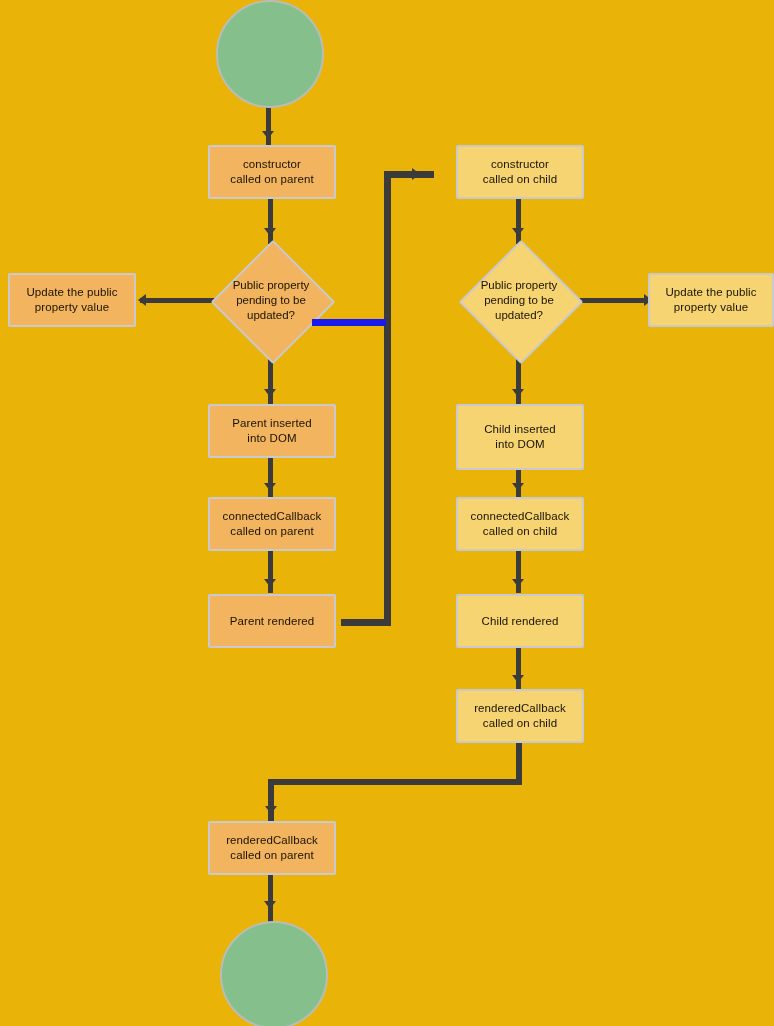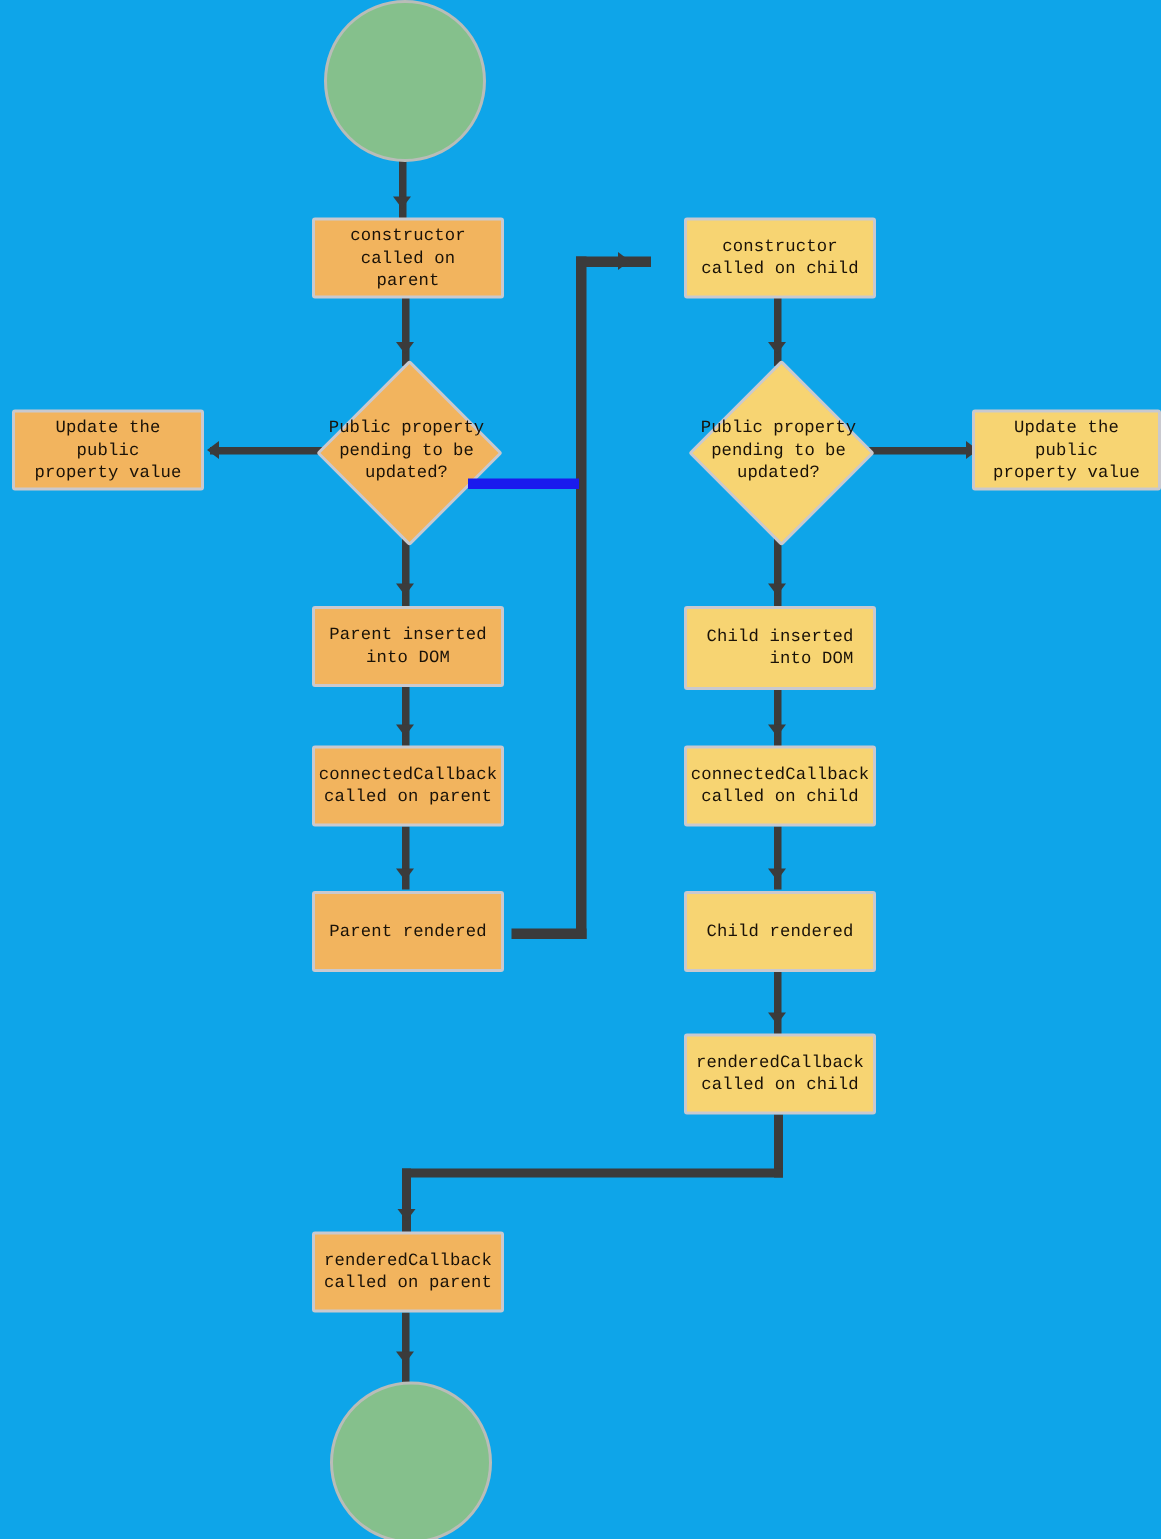--- a/index.html
+++ b/index.html
@@ -4,23 +4,23 @@
 <style>
   html, body {
     margin: 0;
     padding: 0;
     background: #000000;
   }
   #canvas {
     position: relative;
     width: 774px;
     height: 1026px;
-    background: #0ea5e9;
+    background: #eab308;
     overflow: hidden;
-    font-family: Liberation Mono, monospace;
+    font-family: Liberation Sans, sans-serif;
   }
   .node {
     position: absolute;
     box-sizing: border-box;
     display: flex;
     align-items: center;
     justify-content: center;
     text-align: center;
     color: #1a1208;
     font-size: 11.5px;
@@ -202,21 +202,21 @@
 
   <div class="node rect parent-tone" style="left:8px; top:273px; width:128px; height:54px;">Update the public
 property value</div>
 
   <div class="node rect child-tone" style="left:648px; top:273px; width:126px; height:54px;">Update the public
 property value</div>
 
   <div class="node rect parent-tone" style="left:208px; top:404px; width:128px; height:54px;">Parent inserted
 into DOM</div>
 
-  <div class="node rect child-tone" style="left:456px; top:404px; width:128px; height:56px;text-align:right;">Child inserted
+  <div class="node rect child-tone" style="left:456px; top:404px; width:128px; height:66px;">Child inserted
 into DOM</div>
 
   <div class="node rect parent-tone" style="left:208px; top:497px; width:128px; height:54px;">connectedCallback
 called on parent</div>
 
   <div class="node rect child-tone" style="left:456px; top:497px; width:128px; height:54px;">connectedCallback
 called on child</div>
 
   <div class="node rect child-tone" style="left:456px; top:594px; width:128px; height:54px;">Child rendered</div>
 

